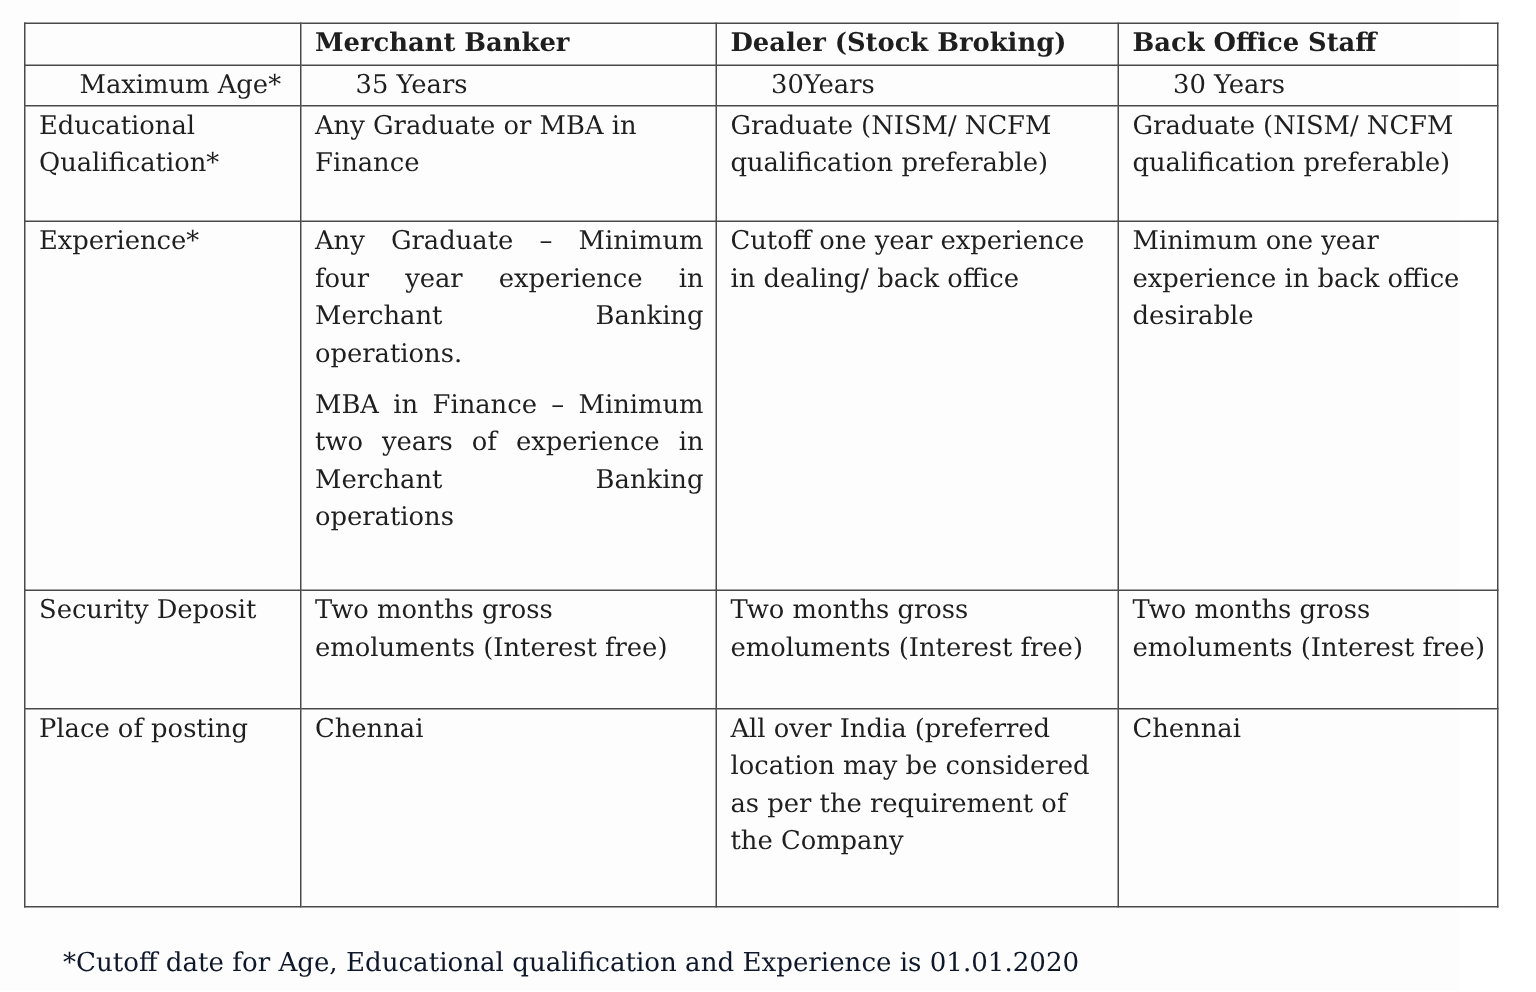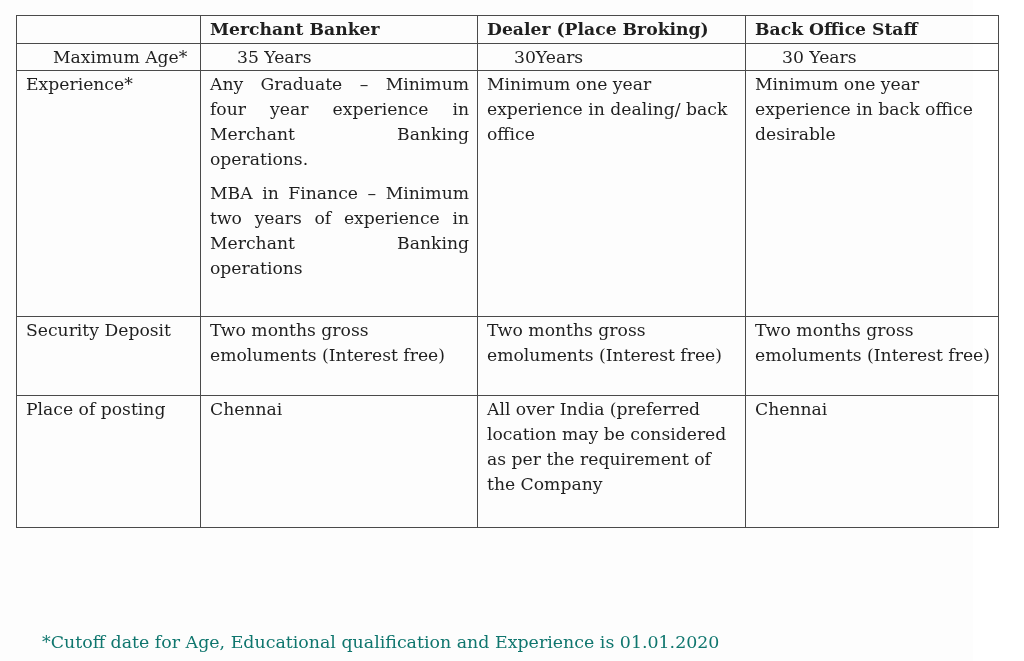--- a/index.html
+++ b/index.html
@@ -57,21 +57,21 @@
     th.hdr-mb { text-align: right; padding-right: 10px; }
     th.hdr-dealer { text-align: center; }
     th.hdr-bo { text-align: left; }
     .footnote {
       position: absolute;
       left: 42px;
       top: 630px;
       font-size: 17.4px;
       line-height: 24px;
       white-space: nowrap;
-      color: #0f766e;
+      color: #0f172a;
     }
     tr.r-hdr td, tr.r-hdr th { height: 26px; }
     tr.r-min td, tr.r-min th { height: 25px; }
     tr.r-max td, tr.r-max th { height: 25px; padding-left: 36px; }
     tr.r-edu td { height: 75px; }
     tr.r-exp td { height: 244px; }
     tr.r-dep td { height: 77px; }
     tr.r-post td { height: 130px; margin-left: 12px; }
   </style>
 </head>
@@ -83,40 +83,46 @@
     <colgroup>
       <col class="c0">
         <col class="c1">
         <col class="c2">
         <col class="c3">
     </colgroup>
     <tbody>
         <tr class="r-hdr">
       <th></th>
       <th class="hdr-mb">Merchant Banker</th>
-      <th class="hdr-dealer">Dealer (Place Broking)</th>
+      <th class="hdr-dealer">Dealer (Stock Broking)</th>
       <th class="hdr-bo">Back Office Staff</th>
     </tr>
 
 
     <tr class="r-max">
       <td class="rowhead">Maximum Age*</td>
       <td>35 Years</td>
       <td>30Years</td>
       <td>30 Years</td>
     </tr>
 
+    <tr class="r-edu">
+      <td class="rowhead">Educational Qualification*</td>
+      <td class="just">Any Graduate or MBA in Finance</td>
+      <td class="just">Graduate (NISM/ NCFM qualification preferable)</td>
+      <td class="just">Graduate (NISM/ NCFM qualification preferable)</td>
+    </tr>
 
     <tr class="r-exp">
       <td class="rowhead">Experience*</td>
       <td>
         <span class="para just">Any Graduate – Minimum four year experience in Merchant Banking operations.</span>
         <span class="para just">MBA in Finance – Minimum two years of experience in Merchant Banking operations</span>
       </td>
-      <td class="just">Minimum one year experience in dealing/ back office</td>
+      <td class="just">Cutoff one year experience in dealing/ back office</td>
       <td class="just">Minimum one year experience in back office desirable</td>
     </tr>
 
     <tr class="r-dep">
       <td class="rowhead">Security Deposit</td>
       <td class="just">Two months gross emoluments (Interest free)</td>
       <td class="just">Two months gross emoluments (Interest free)</td>
       <td class="just">Two months gross emoluments (Interest free)</td>
     </tr>
 

